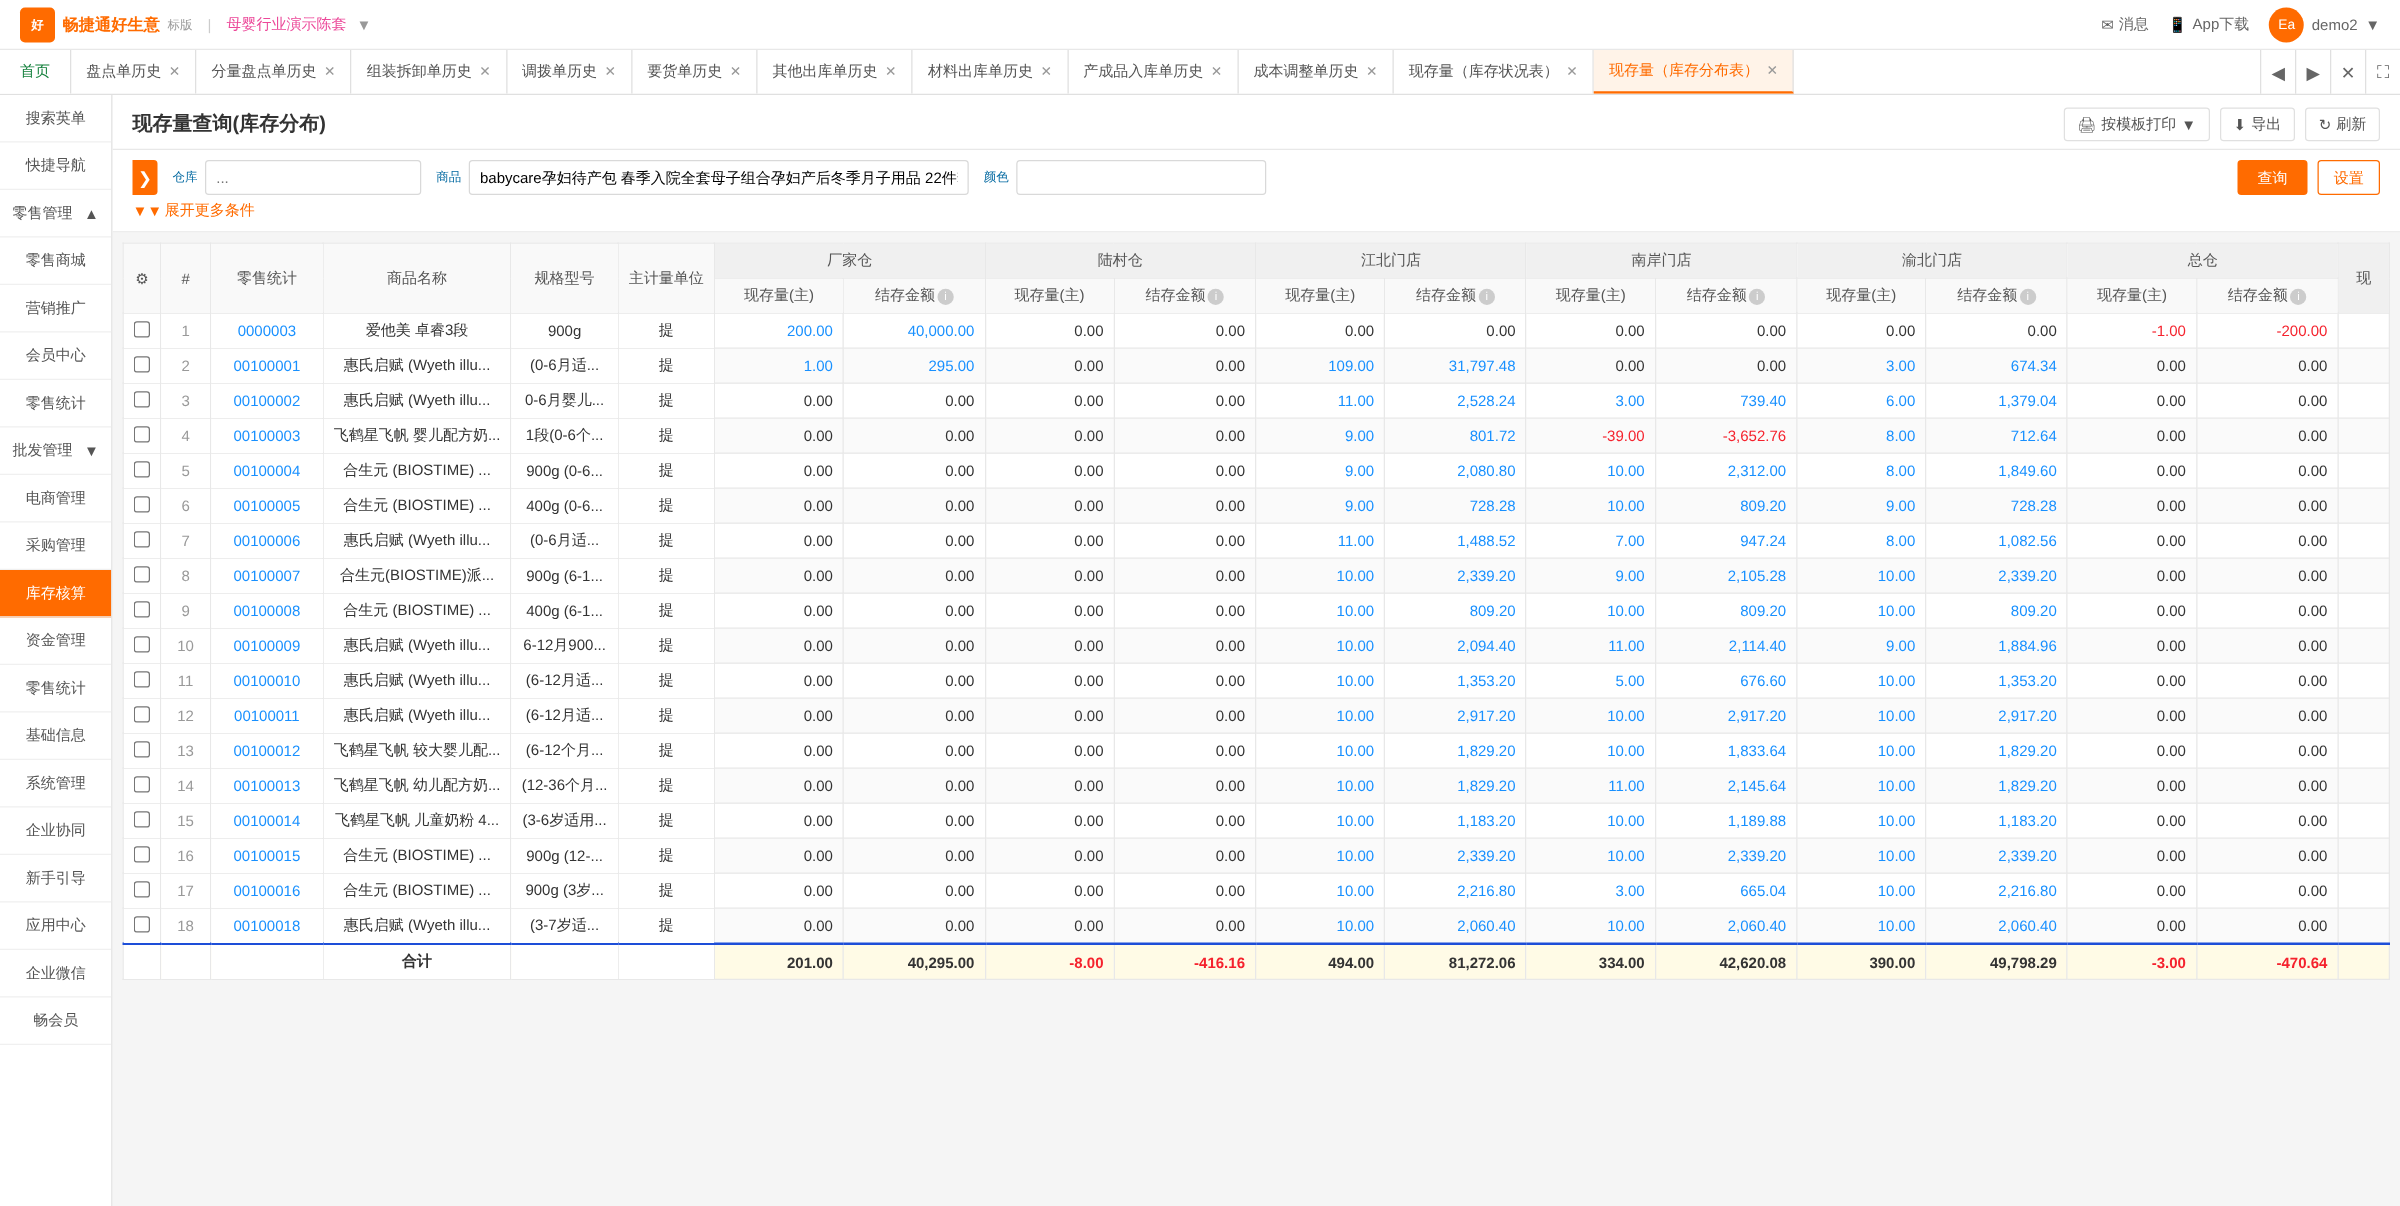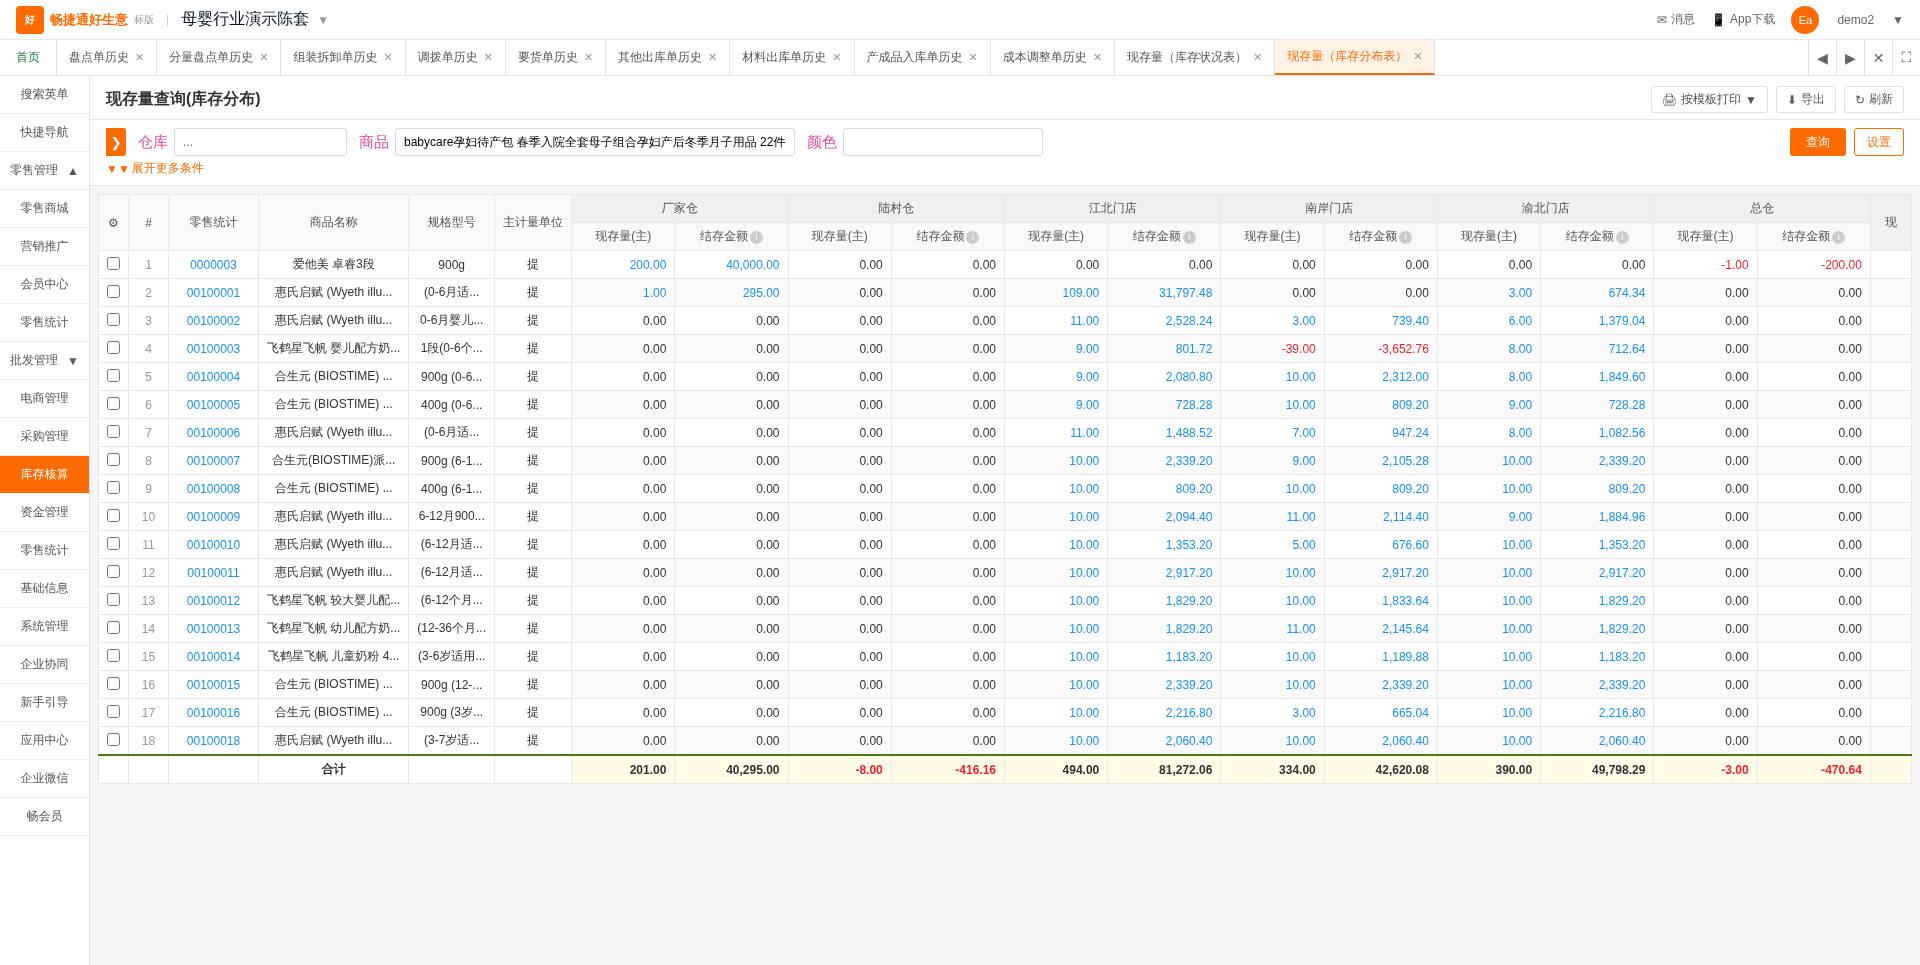--- a/index.html
+++ b/index.html
@@ -38,41 +38,41 @@
     
     .page-header { padding: 10px 16px 6px; background: #fff; border-bottom: 1px solid #e8e8e8; display: flex; align-items: center; justify-content: space-between; }
     .page-title { font-size: 16px; font-weight: bold; color: #333; }
     .page-actions { display: flex; gap: 8px; }
     .action-btn { display: flex; align-items: center; gap: 4px; padding: 4px 10px; border: 1px solid #e0e0e0; border-radius: 3px; cursor: pointer; font-size: 12px; color: #555; background: #fff; }
 
     
     .filter-area { background: #fff; padding: 8px 16px; border-bottom: 1px solid #e8e8e8; }
     .filter-row { display: flex; align-items: center; gap: 12px; flex-wrap: wrap; }
     .filter-item { display: flex; align-items: center; gap: 6px; }
-    .filter-label { color: #ec4899; font-size: 15px; white-space: nowrap; }
+    .filter-label { color: #0369a1; font-size: 10px; white-space: nowrap; }
     .filter-input { border: 1px solid #d9d9d9; border-radius: 3px; padding: 4px 8px; font-size: 12px; height: 28px; min-width: 80px; }
     .filter-input-wide { min-width: 400px; max-width: 500px; }
     .expand-btn { color: #ff6b00; font-size: 12px; cursor: pointer; display: flex; align-items: center; gap: 2px; margin-top: 4px; }
     .orange-expand-btn { background: #ff6b00; color: #fff; border: none; border-radius: 0 3px 3px 0; width: 20px; height: 28px; cursor: pointer; display: flex; align-items: center; justify-content: center; }
     .search-btn { background: #ff6b00; color: #fff; border: none; border-radius: 3px; padding: 5px 16px; font-size: 12px; cursor: pointer; height: 28px; }
     .setting-btn { background: #fff; color: #ff6b00; border: 1px solid #ff6b00; border-radius: 3px; padding: 4px 12px; font-size: 12px; cursor: pointer; height: 28px; }
 
     
     .table-container { flex: 1; overflow: auto; padding: 8px; background: #f5f5f5; }
     .data-table { width: 100%; border-collapse: collapse; background: #fff; font-size: 12px; }
     .data-table th, .data-table td { border: 1px solid #e8e8e8; padding: 5px 8px; text-align: center; white-space: nowrap; }
     .data-table th { background: #f9f9f9; font-weight: normal; color: #555; position: sticky; top: 0; z-index: 10; }
     .data-table th.group-header { background: #f0f0f0; }
     .data-table tbody tr:nth-child(even) { background: #fafafa; }
     .data-table .row-num { color: #999; }
     .data-table .number-cell { text-align: right; }
     .data-table .text-blue { color: #1890ff; }
     .data-table .text-red { color: #f5222d; }
     .summary-row { background: #fffbe6 !important; font-weight: bold; }
-    .summary-row td { border-top: 2px solid #4d7c0f; }
+    .summary-row td { border-top: 2px solid #1d4ed8; }
     .sticky-col { position: sticky; z-index: 5; background: #fff; }
     .col-0 { left: 0; width: 30px; }
     .col-1 { left: 30px; width: 40px; }
     .col-2 { left: 70px; width: 90px; }
     .col-3 { left: 160px; width: 120px; }
     .col-4 { left: 280px; width: 80px; }
     .col-5 { left: 360px; width: 70px; }
 
     .gear-icon { cursor: pointer; }
     .info-icon { display: inline-block; width: 13px; height: 13px; background: #ccc; border-radius: 50%; color: #fff; font-size: 9px; text-align: center; line-height: 13px; margin-left: 2px; }
@@ -86,33 +86,33 @@
 <body>
 
 <div class="top-bar">
   <div class="top-bar-left">
     <div class="logo-area">
       <div class="logo-icon">好</div>
       <span>畅捷通好生意</span>
       <span style="font-size:10px;color:#999;font-weight:normal;">标版</span>
     </div>
     <span style="color:#ccc;margin:0 4px;">|</span>
-    <span style="font-size:16px;color:#0f172a;">母婴行业演示陈套</span>
+    <span style="font-size:12px;color:#ec4899;">母婴行业演示陈套</span>
     <span style="color:#999;font-size:12px;">▼</span>
   </div>
   <div class="top-bar-right">
     <div class="icon-btn">
       <span>✉</span>
       <span>消息</span>
     </div>
     <div class="icon-btn">
       <span>📱</span>
       <span>App下载</span>
     </div>
-    <div style="display:flex;align-items:center;gap:18px;">
+    <div style="display:flex;align-items:center;gap:6px;">
       <div class="avatar">
         <span>Ea</span>
       </div>
       <span>demo2</span>
       <span>▼</span>
     </div>
   </div>
 </div>
 
 <div class="tab-bar">

